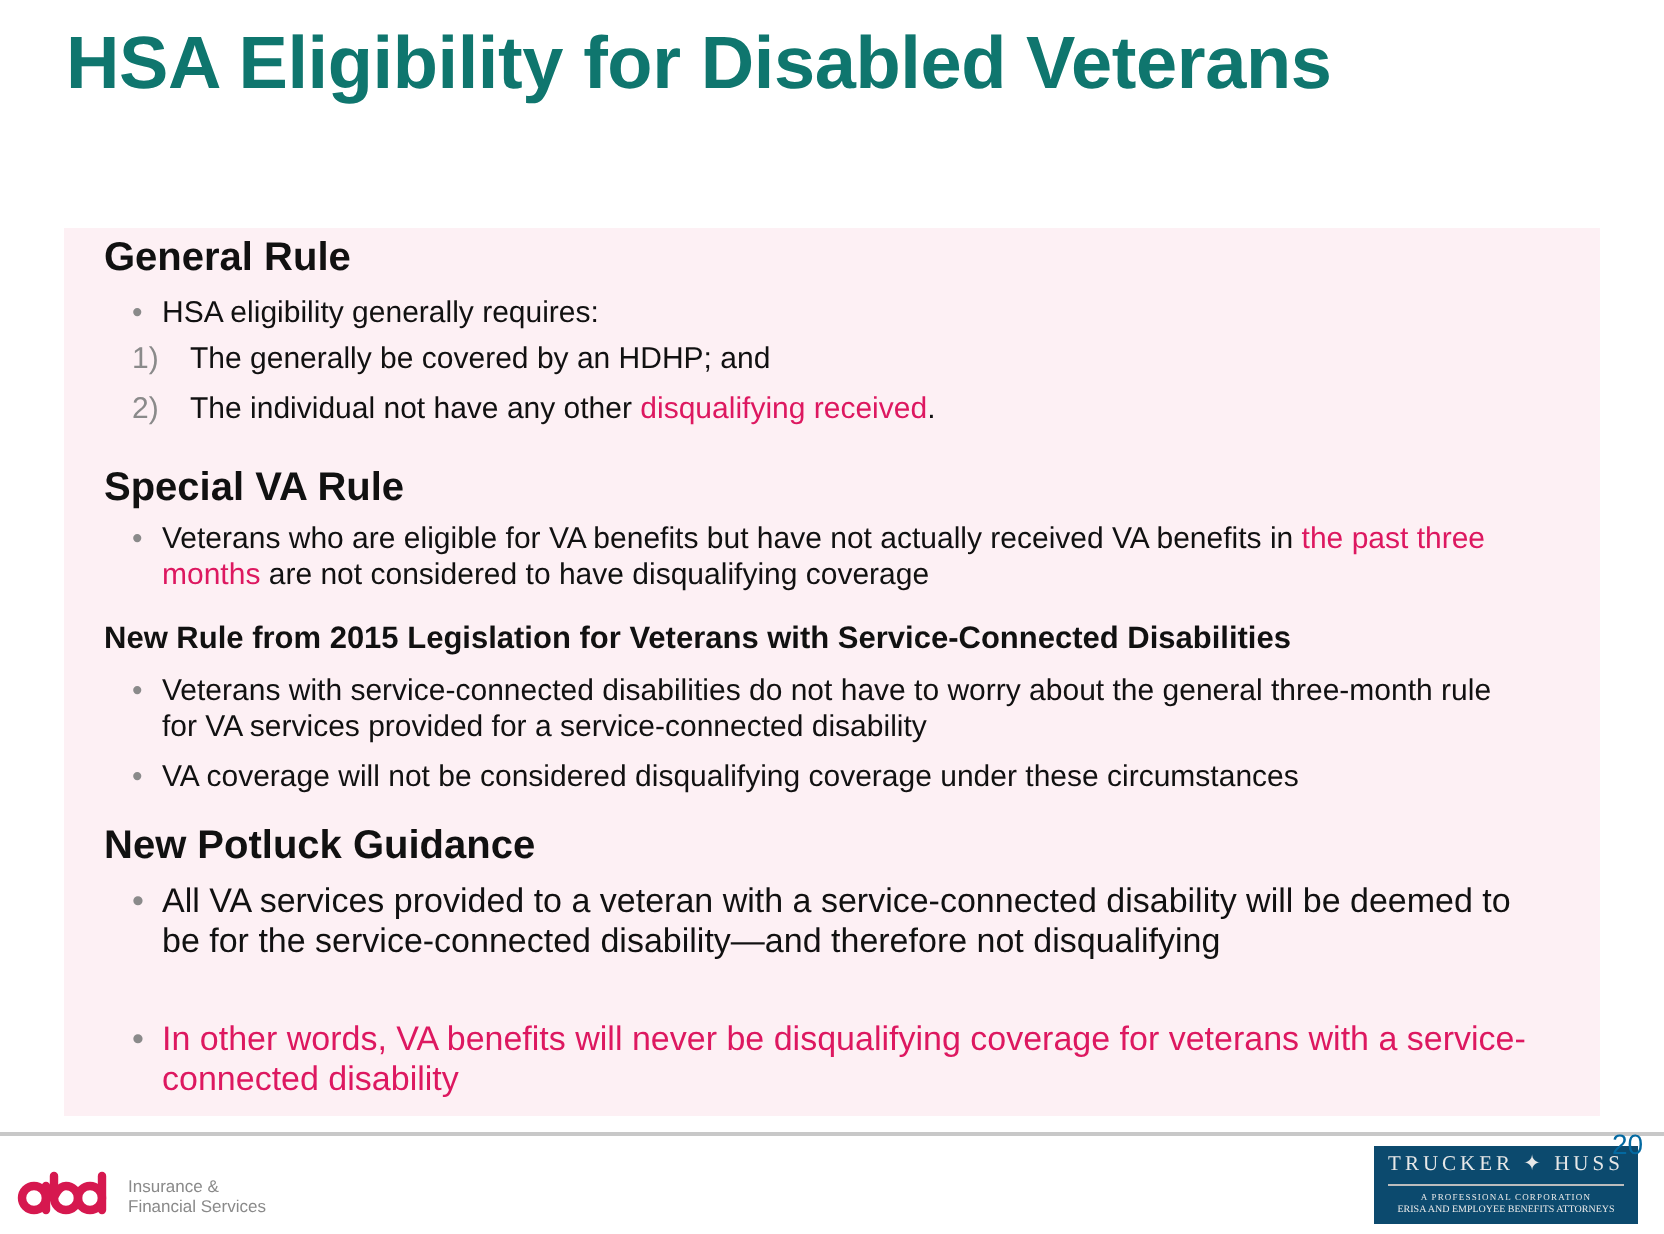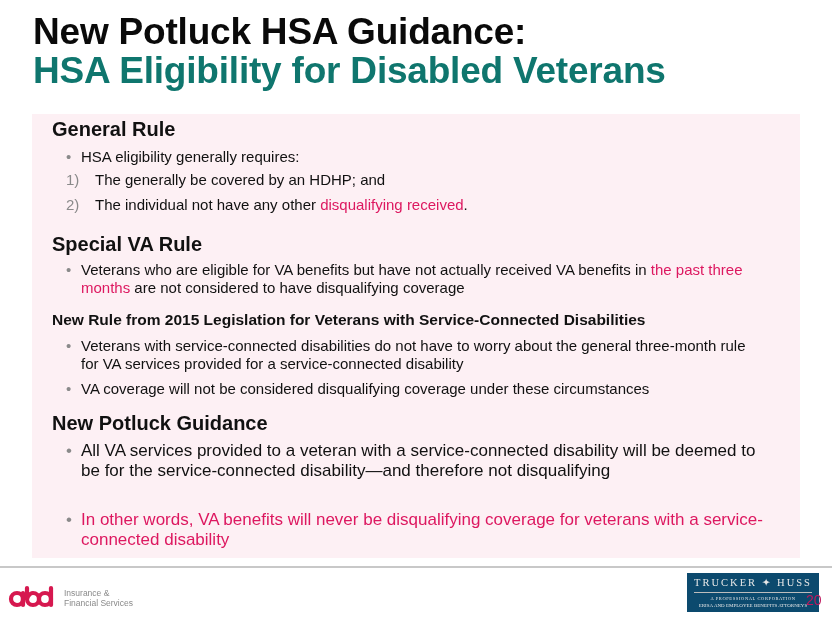--- a/index.html
+++ b/index.html
@@ -49,28 +49,27 @@
     background: #0c4a6e; color: #e8e8e8; text-align: center;
   }
   .th-name {
     font-family: "Liberation Serif", serif; font-size: 10.5px; letter-spacing: 2px;
     margin-top: 4px; line-height: 12px;
   }
   .th-rule { width: 118px; height: 1px; background: #bdbdbd; margin: 3px auto 3px auto; }
   .th-sub1 { font-family: "Liberation Serif", serif; font-size: 4.5px; letter-spacing: 0.6px; line-height: 6px; }
   .th-sub2 { font-family: "Liberation Serif", serif; font-size: 5px; line-height: 7px; }
   .page-num {
-    position: absolute; left: 806px; top: 592px; font-size: 14px; color: #be185d;
+    position: absolute; left: 806px; top: 564px; font-size: 14px; color: #0369a1;
   }
 </style>
 </head>
 <body>
 
 <h1 class="title">
-  <span class="line1">New Potluck HSA Guidance:</span>
   <span class="line2">HSA Eligibility for Disabled Veterans</span>
 </h1>
 
 <div class="panel">
   <div class="content">
 
     <h2 class="h h-lg" style="top:4px;">General Rule</h2>
     <div class="item" style="top:34px;">
       <span class="mark">•</span>
       <span class="txt">HSA eligibility generally requires:</span>

